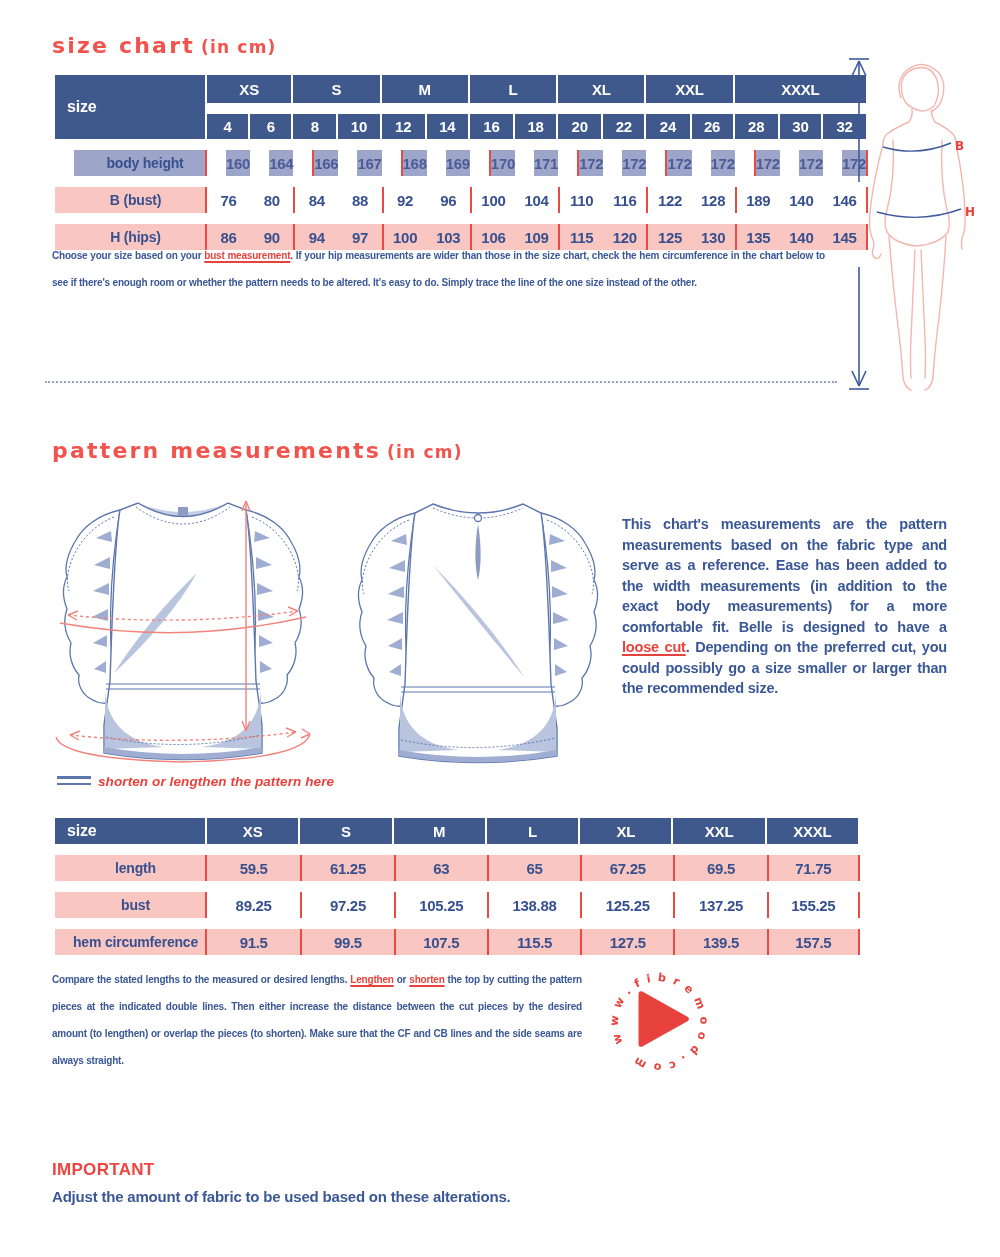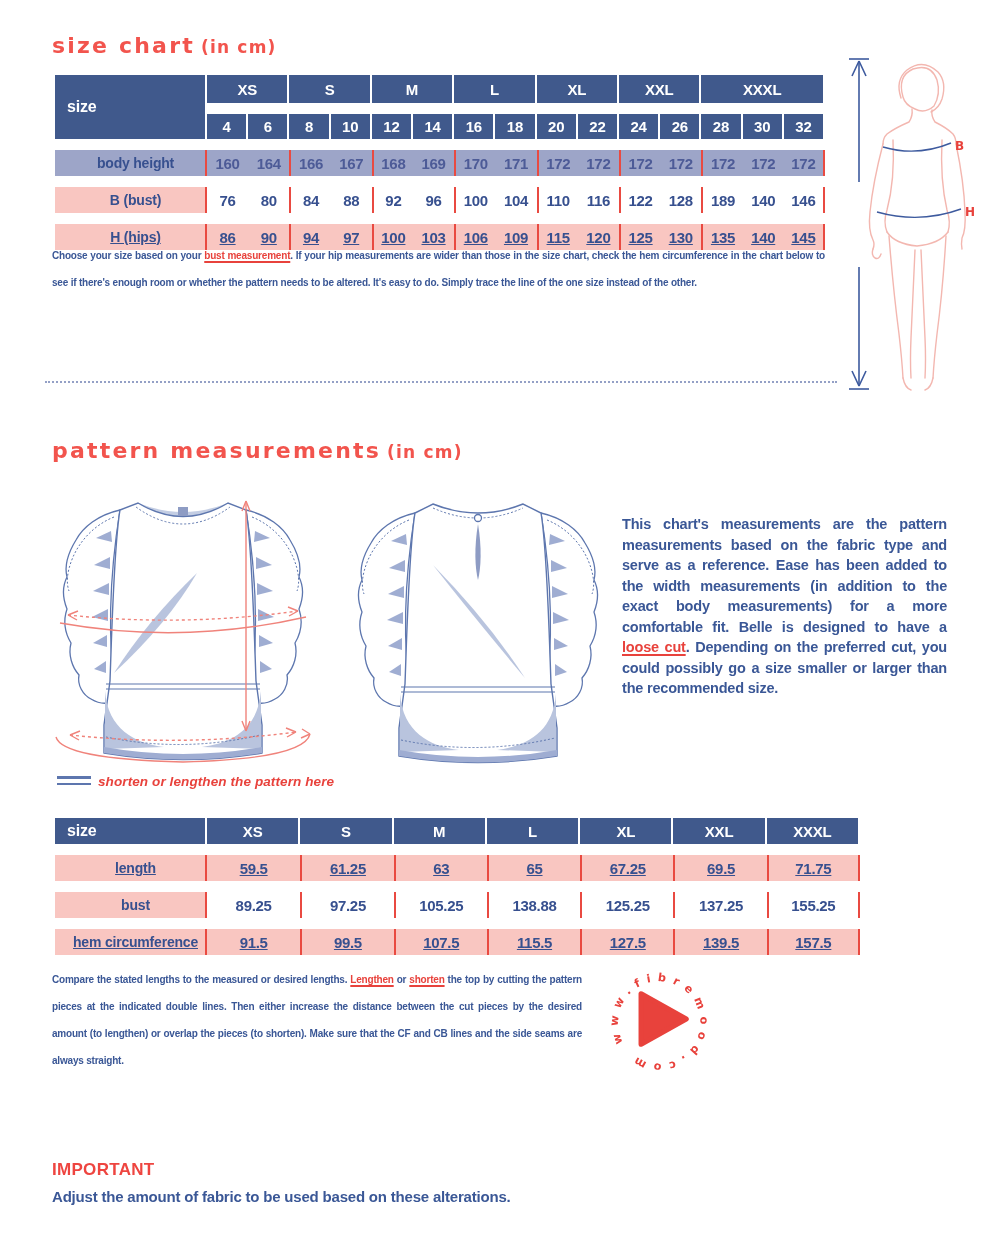--- a/index.html
+++ b/index.html
@@ -33,23 +33,23 @@
   .tbl2{grid-template-rows:26px 26px 26px 26px;}
   .tbl div{display:flex;align-items:center;justify-content:center;box-sizing:border-box;}
   .hcell{background:var(--header-blue);color:#fff;font-weight:bold;font-size:15px;
     border-right:2.5px solid #fff;letter-spacing:-0.2px;}
   .hcell.corner{justify-content:flex-start;padding-left:12px;font-size:16px;}
   .lcell{justify-content:flex-start;padding-left:11px;font-weight:bold;font-size:14px;
     color:var(--blue);border-right:2px solid var(--line-red);letter-spacing:-0.2px;}
   .dcell{font-weight:bold;font-size:15px;color:var(--blue);letter-spacing:-0.3px;}
   .dcell.grp-start{border-left:2px solid var(--line-red);}
   .dcell.last-col{border-right:2px solid var(--line-red);}
-  .lavender{background:var(--lavender);}
+  .lavender{background:var(--lavender);margin-left:19px;}
   .dcell.lavender{color:#4d5b97;}
-  .pink{background:var(--pink);text-decoration:underline;}
+  .pink{background:var(--pink);}
   .lcell.white{background:var(--pink);}
   .dcell.white{background:#fff;}
   
   .para{font-weight:bold;color:var(--text-blue);text-align:justify;
     font-size:10px;line-height:27px;letter-spacing:-0.2px;}
   .para.small{font-size:14.5px;line-height:20.5px;}
   .red-em{color:var(--red);text-decoration:underline;text-decoration-thickness:2px;text-underline-offset:2px;}
   .divider{border-top:2px dotted #94a0c6;height:0;}
   .marker-lines span{display:block;width:34px;height:2.5px;background:var(--draw-blue);margin-bottom:4px;}
   .lengthen-note{color:var(--red);font-style:italic;font-weight:bold;font-size:13.5px;letter-spacing:0.1px;}

